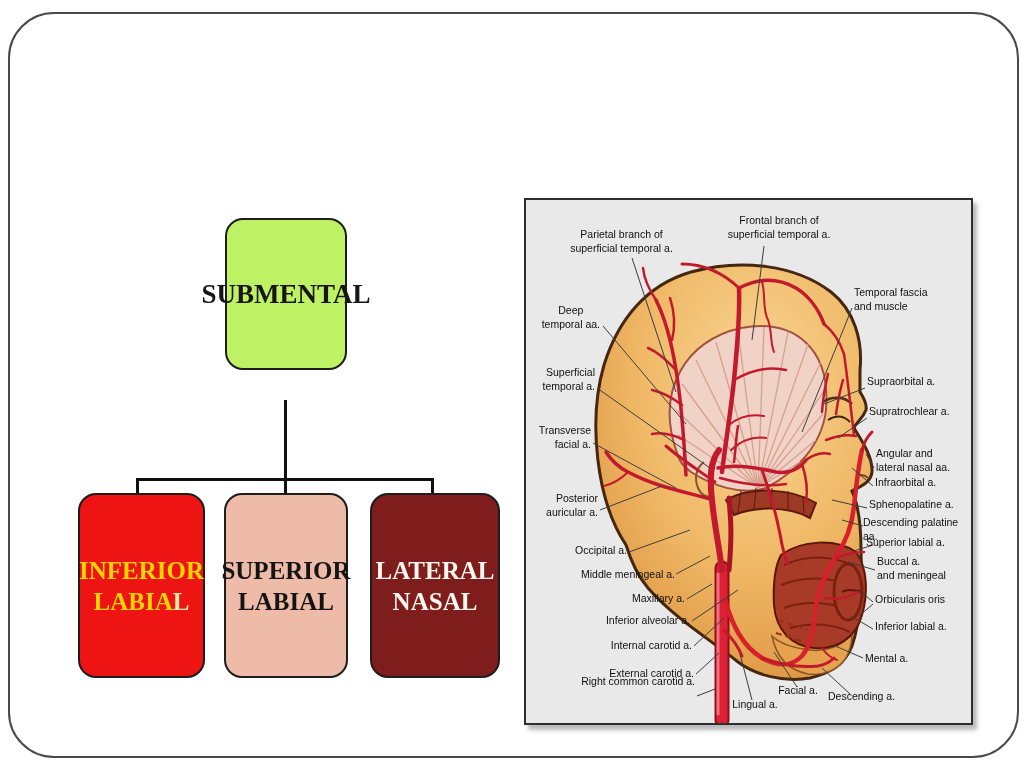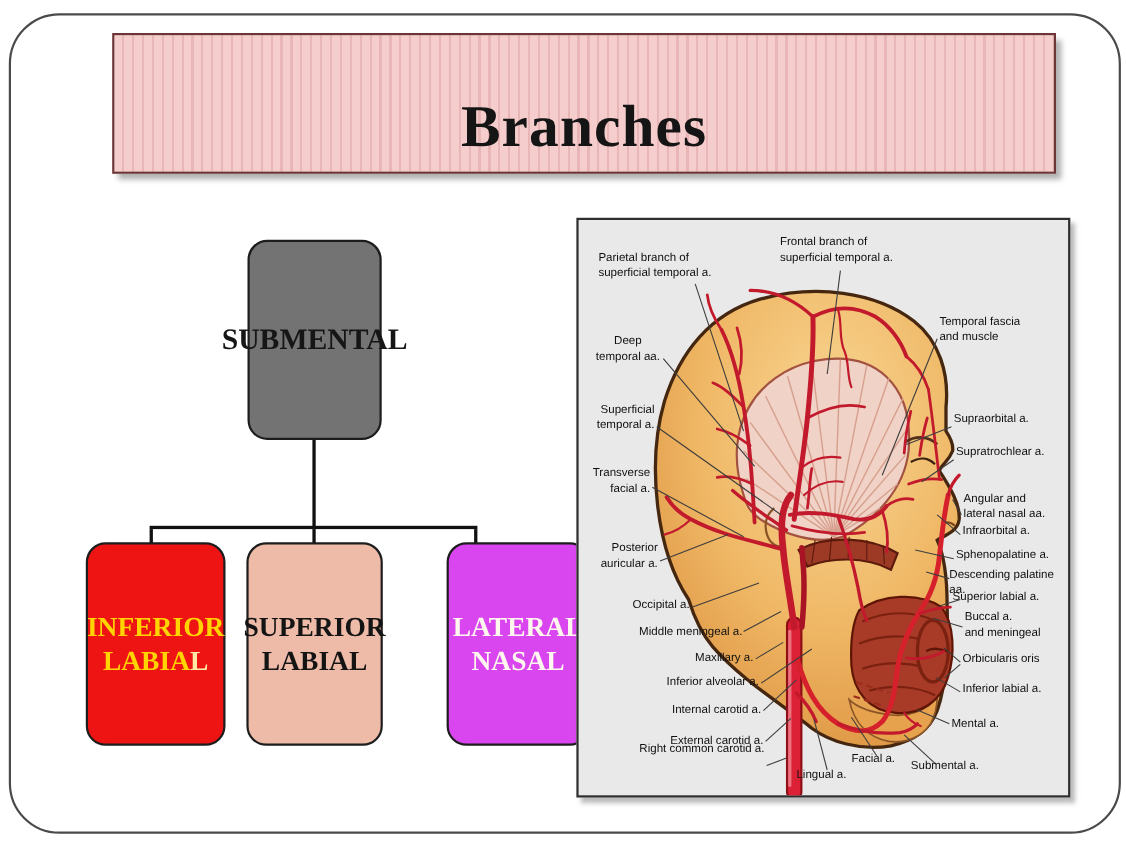--- a/index.html
+++ b/index.html
@@ -11,48 +11,45 @@
   .banner{position:absolute;left:102px;top:30px;width:858px;height:128px;box-sizing:border-box;
           background:repeating-linear-gradient(to right,#f6cdcd 0 7px,#e8b6b6 7px 9px);
           border:2px solid #6d3535;box-shadow:5px 6px 5px rgba(110,110,110,.55);
           display:flex;justify-content:center;align-items:flex-start;padding-top:56px;}
   .banner h1{margin:0;font-size:54px;line-height:1;font-weight:bold;color:#151515;letter-spacing:1px;}
   
   .conn{position:absolute;background:#111;}
   .node{position:absolute;box-sizing:border-box;border:2px solid #1d1d1d;border-radius:18px;}
   .node .lbl{position:absolute;left:50%;top:50%;transform:translate(-50%,-50%);
              text-align:center;font-weight:bold;white-space:nowrap;}
-  .root-box{left:225px;top:218px;width:122px;height:182px;background:#737373;}
+  .root-box{left:225px;top:218px;width:122px;height:152px;background:#bef264;}
   .root-box .lbl{font-size:27px;color:#161616;}
   .box-inferior{left:78px;top:493px;width:127px;height:185px;background:#EE1414;}
   .box-inferior .lbl{font-size:25px;line-height:1.25;color:#FFD400;}
   .box-inferior .suffix{color:#FFE9A8;}
   .box-superior{left:224px;top:493px;width:124px;height:185px;background:#EDBBA8;}
   .box-superior .lbl{font-size:25px;line-height:1.25;color:#141414;}
-  .box-lateral{left:370px;top:493px;width:130px;height:185px;background:#d946ef;margin-left:36px;}
+  .box-lateral{left:370px;top:493px;width:130px;height:185px;background:#7f1d1d;}
   .box-lateral .lbl{font-size:25px;line-height:1.25;color:#FFF7EE;}
   .lbl div{white-space:nowrap;}
   
   .figure{position:absolute;left:524px;top:198px;width:449px;height:527px;box-sizing:border-box;
           background:#EAE9E9;border:2px solid #2e2e2e;box-shadow:4px 5px 4px rgba(120,120,120,.5);}
   .figure svg{position:absolute;left:0;top:0;}
   .fl{position:absolute;font-family:"Liberation Sans","DejaVu Sans",sans-serif;
       font-size:10.5px;line-height:1.3;color:#101010;white-space:pre-line;}
   .fl.r{text-align:right;}
-  .fl.c{}
+  .fl.c{text-align:center;}
 </style>
 </head>
 <body>
 
 <div id="canvas">
   <div class="slide-border"></div>
 
-  <div class="banner">
-    <h1>Branches</h1>
-  </div>
 
   <div class="conn" style="left:284px;top:400px;width:3px;height:80px;"></div>
   <div class="conn" style="left:136px;top:478px;width:298px;height:3px;"></div>
   <div class="conn" style="left:136px;top:481px;width:3px;height:14px;"></div>
   <div class="conn" style="left:284px;top:481px;width:3px;height:14px;"></div>
   <div class="conn" style="left:431px;top:481px;width:3px;height:14px;"></div>
 
   <div class="node root-box">
     <div class="lbl">
         <div>SUBMENTAL</div>
@@ -266,15 +263,15 @@
 auricular a.</div>
     <div class="fl r" style="right:344px;top:344px;">Occipital a.</div>
     <div class="fl r" style="right:296px;top:368px;">Middle meningeal a.</div>
     <div class="fl r" style="right:286px;top:392px;padding-left:32px;">Maxillary a.</div>
     <div class="fl r" style="right:281px;top:414px;">Inferior alveolar a.</div>
     <div class="fl r" style="right:279px;top:439px;">Internal carotid a.</div>
     <div class="fl r" style="right:277px;top:467px;">External carotid a.</div>
     <div class="fl r" style="right:276px;top:475px;">Right common carotid a.</div>
     <div class="fl c" style="left:198px;top:498px;width:62px;">Lingual a.</div>
     <div class="fl c" style="left:248px;top:484px;width:48px;">Facial a.</div>
-    <div class="fl" style="left:302px;top:490px;">Submental a.</div>
+    <div class="fl" style="left:302px;top:490px;">Descending a.</div>
   </div>
 </div>
 
 </body></html>

